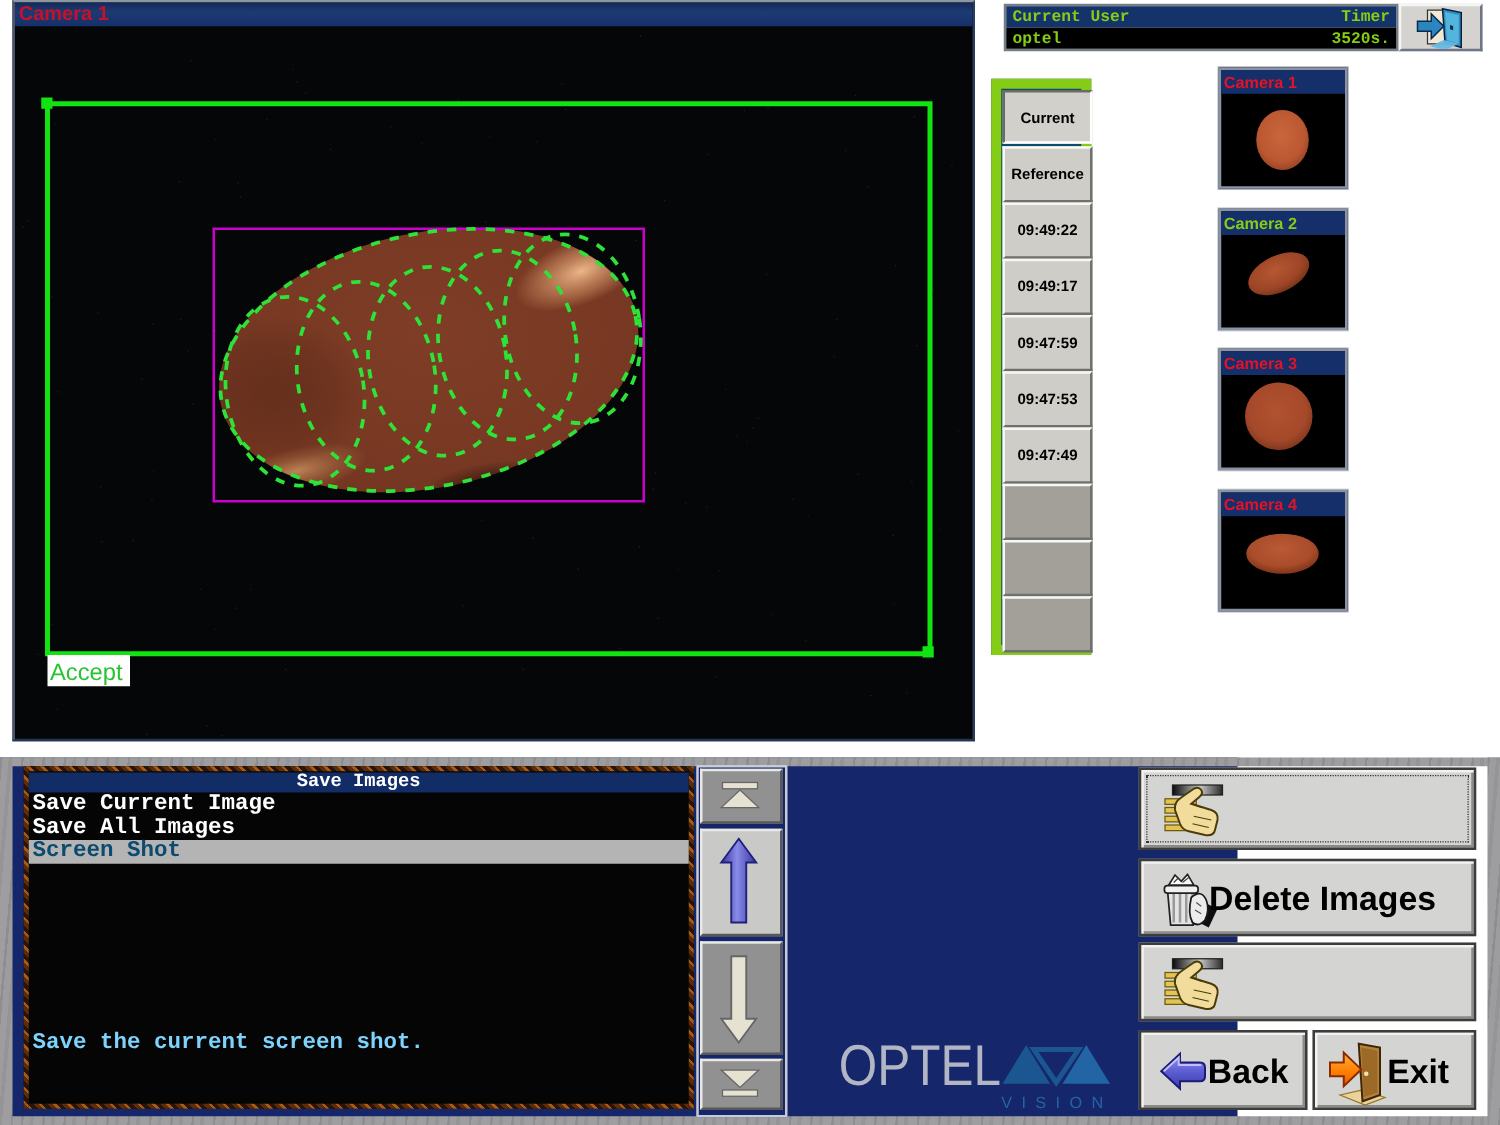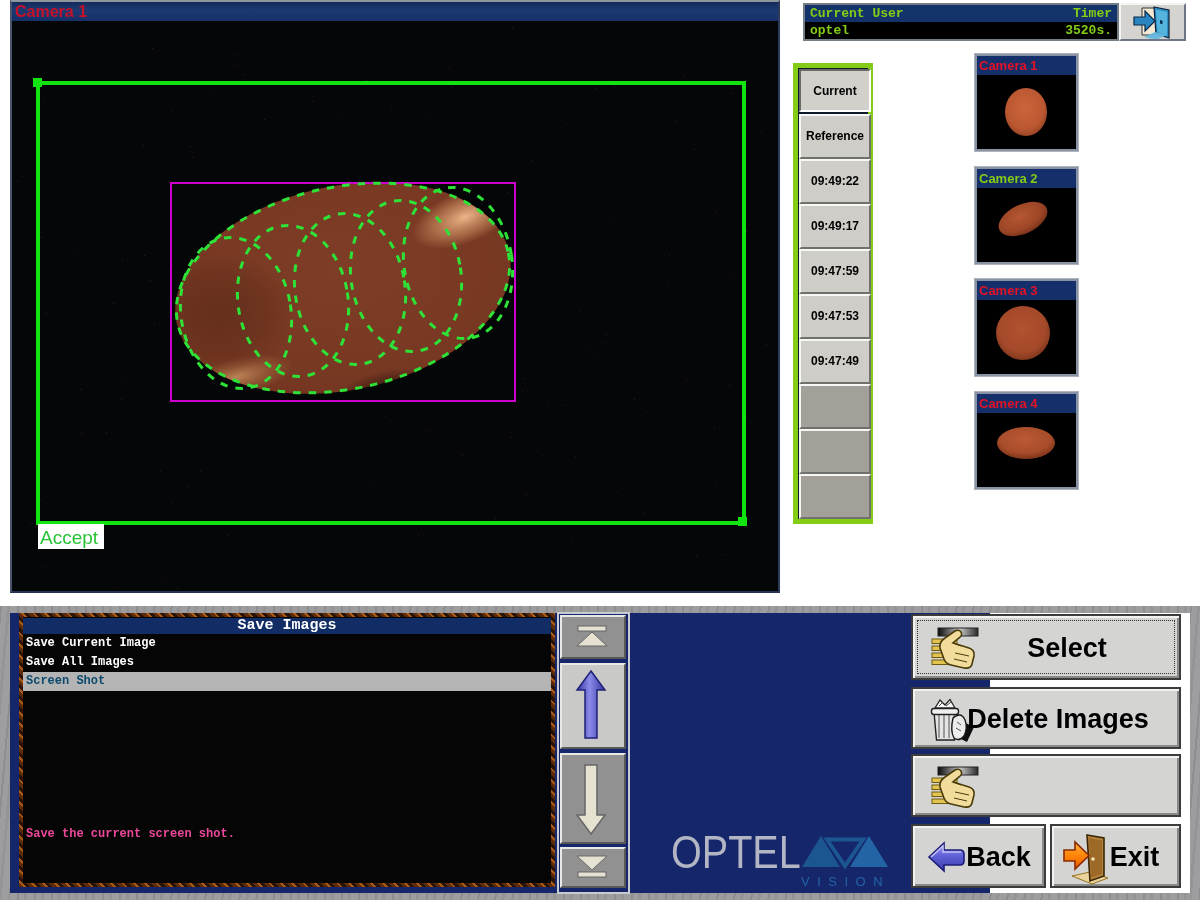--- a/index.html
+++ b/index.html
@@ -16,22 +16,22 @@
   color:#c51229;font-weight:bold;font-size:16px;line-height:19px;padding-left:3px;box-sizing:border-box;}
 
 #upanel{left:803px;top:3px;width:316px;height:38px;border:2px solid #757d85;box-sizing:border-box;font-family:"Liberation Mono",monospace;}
 #upanel .row1{position:absolute;left:0;top:0;width:100%;height:17px;background:#14336b;}
 #upanel .row2{position:absolute;left:0;top:17px;width:100%;height:17px;background:#000;}
 #upanel span{color:#84cc16;font-weight:bold;font-size:13px;line-height:17px;position:absolute;}
 #topexit{left:1119px;top:3px;width:67px;height:38px;background:#d4d3cf;
   border-top:2px solid #f5f5f3;border-left:2px solid #f5f5f3;
   border-right:2px solid #6d7586;border-bottom:2px solid #6d7586;box-sizing:border-box;}
 
-#strip{left:793px;top:63px;width:80px;height:461px;background:#0f172a;
-  border:5px solid #84cc16;box-sizing:border-box;}
+#strip{left:793px;top:63px;width:80px;height:461px;background:#0c4a6e;
+  border:8px solid #84cc16;box-sizing:border-box;}
 .sbtn{position:absolute;left:1px;width:72px;height:45px;background:#cfcdc7;
   border-top:2px solid #f7f7f5;border-left:2px solid #f7f7f5;
   border-right:2px solid #70706c;border-bottom:2px solid #70706c;
   box-sizing:border-box;text-align:center;font-weight:bold;font-size:12px;color:#000;
   line-height:40px;}
 .sbtn.sel{border-top:2px solid #6a6a66;border-left:2px solid #6a6a66;
   border-right:2px solid #ffffff;border-bottom:2px solid #ffffff;background:#d2d0ca;}
 .sbtn.empty{background:#a3a09a;}
 
 .thumb{position:absolute;left:975px;width:103px;height:97px;background:#000;
@@ -43,21 +43,21 @@
 #bottom{left:0;top:606px;width:990px;height:294px;background:#15266b;}
 .stone{position:absolute;background:#98989a;
  background-image:repeating-linear-gradient(95deg,rgba(70,70,80,.12) 0 2px,rgba(190,190,195,.12) 2px 7px,rgba(120,120,130,.1) 7px 10px,rgba(200,200,205,.12) 10px 17px);}
 
 #lbox{position:absolute;left:19px;top:7px;width:536px;height:274px;background:#050505;
   border:4px solid #6e3409;box-sizing:border-box;
   border-image:repeating-linear-gradient(45deg,#5e2c08 0 3px,#a85a14 3px 5px,#2a1406 5px 8px) 4;}
 #lbox .ltitle{position:absolute;left:0;top:1px;width:100%;height:16px;background:#122c66;
   color:#fff;font-weight:bold;font-size:15px;line-height:16px;text-align:center;}
 .litem{position:absolute;left:0;width:100%;height:19px;color:#fff;font-weight:bold;
-  font-size:12px;line-height:19px;padding-left:3px;box-sizing:border-box;white-space:pre;}
+  font-size:18px;line-height:19px;padding-left:3px;box-sizing:border-box;white-space:pre;}
 
 .scb{position:absolute;background:#919191;
   border-top:2px solid #e8e8e6;border-left:2px solid #e8e8e6;
   border-right:2px solid #585858;border-bottom:2px solid #585858;box-sizing:border-box;}
 
 .bigb{position:absolute;background:#d4d4d2;
   border:2px solid #3c3c3c;box-shadow:inset 2px 2px 0 #f2f2f0, inset -2px -2px 0 #8a8a88;
   box-sizing:border-box;color:#000;font-weight:bold;font-size:27px;}
 .bigb .lbl{position:absolute;width:100%;text-align:center;}
 </style>
@@ -219,21 +219,21 @@
   <div class="stone" style="left:0;top:0;width:1200px;height:7px"></div>
   <div class="stone" style="left:0;top:287px;width:1200px;height:7px"></div>
   <div class="stone" style="left:0;top:0;width:10px;height:294px"></div>
   <div class="stone" style="left:1190px;top:0;width:10px;height:294px"></div>
 
   <div id="lbox" class="mono">
     <div class="ltitle mono">Save Images</div>
     <div class="litem" style="top:17px">Save Current Image</div>
     <div class="litem" style="top:36px">Save All Images</div>
     <div class="litem" style="top:55px;background:#b4b4b4;color:#0c4a6e">Screen Shot</div>
-    <div class="litem" style="top:208px;color:#ec4899">Save the current screen shot.</div>
+    <div class="litem" style="top:208px;color:#7dd3fc">Save the current screen shot.</div>
   </div>
 
   <div class="abs" style="left:557px;top:6px;width:73px;height:282px;border:2px solid #c8ccd2;box-sizing:border-box;background:#15266b"></div>
   <div class="scb" style="left:560px;top:9px;width:66px;height:44px">
     <svg width="59" height="37" viewBox="0 0 59 37">
       <rect x="16" y="9" width="28" height="5" fill="#e6e2d2" stroke="#666" stroke-width="1"></rect>
       <path d="M30 15 l15 14 h-30 z" fill="#e6e2d2" stroke="#666" stroke-width="1"></path>
     </svg>
   </div>
   <div class="scb" style="left:560px;top:57px;width:66px;height:86px;background:#c9c9c7">
@@ -281,21 +281,20 @@
           </defs>
         <rect x="7" y="2" width="40" height="8" fill="url(#bary)" stroke="#222" stroke-width="1"></rect>
         <rect x="1" y="13" width="25" height="4.5" fill="#e2c44e" stroke="#6e5a10" stroke-width="1"></rect>
         <rect x="1" y="20" width="25" height="4.5" fill="#e2c44e" stroke="#6e5a10" stroke-width="1"></rect>
         <rect x="1" y="27" width="25" height="4.5" fill="#e2c44e" stroke="#6e5a10" stroke-width="1"></rect>
         <rect x="1" y="34" width="25" height="4.5" fill="#e2c44e" stroke="#6e5a10" stroke-width="1"></rect>
         <path d="M14 12 L24 5 Q28 3 30 6 Q32 9 28 12 L22 17 L38 22 Q44 24 43 30 L41 38 Q40 43 33 42 L20 39 Q15 38 13 33 L9 22 Q8 16 14 12 Z" fill="#f2dc9c" stroke="#4a3c0a" stroke-width="1.6"></path>
         <path d="M22 17 L30 20 M24 27 L38 30 M23 33 L36 36" stroke="#4a3c0a" stroke-width="1" fill="none"></path>
       </g>
     </svg>
-    <div class="lbl" style="top:17px;padding-left:42px;box-sizing:border-box">Select</div>
   </div>
   <div class="bigb" style="left:911px;top:81px;width:270px;height:62px">
     <svg class="abs" style="left:14px;top:9px" width="52" height="48" viewBox="0 0 52 48">
       <path d="M7 14 h23 l-2.5 28 h-18 z" fill="#e4e4e4" stroke="#222" stroke-width="1.4"></path>
       <path d="M12 17 v23 M17 17 v23 M22 17 v23 M27 17 v23" stroke="#9a9a9a" stroke-width="2" fill="none"></path>
       <rect x="4.5" y="10.5" width="27" height="6" rx="2.5" fill="#f0f0f0" stroke="#222" stroke-width="1.4"></rect>
       <path d="M8 10 L13 2 L18 7 L23 1.5 L28 10 Z" fill="#fafafa" stroke="#222" stroke-width="1.3"></path>
       <path d="M12 8 L16 4 M19 8 L24 4" stroke="#444" stroke-width="1" fill="none"></path>
       <path d="M32 22 L47 29 L40 44 L28 38 Z" fill="#0e0e0e"></path>
       <path d="M26 20 Q34 13 38 22 Q41 30 37 38 Q32 44 27 40 Q23 33 26 20 Z" fill="#ececec" stroke="#1a1a1a" stroke-width="1.4"></path>

